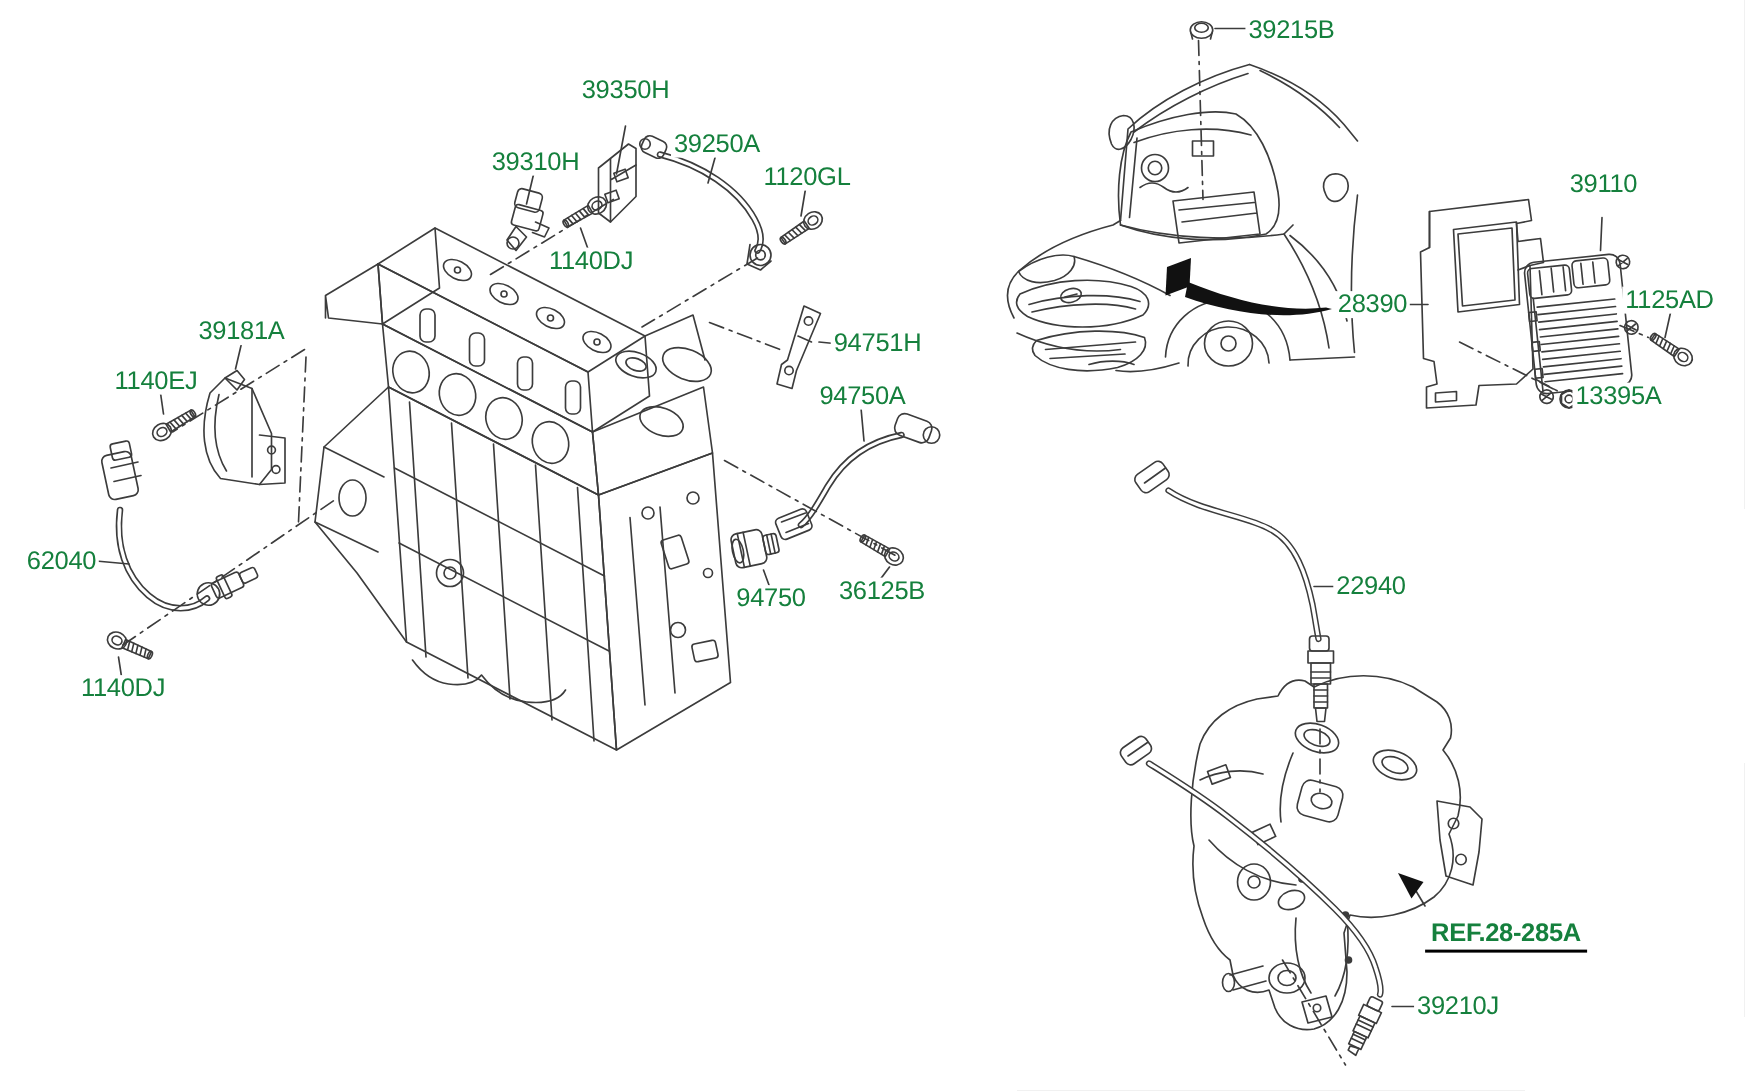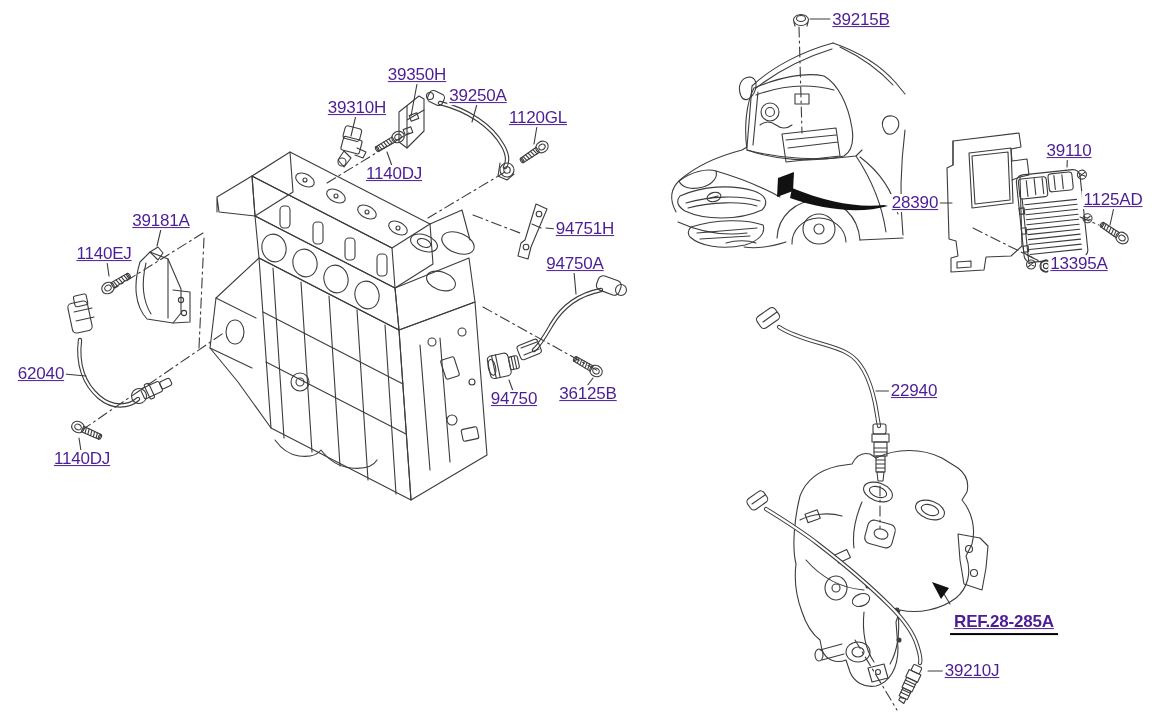--- a/index.html
+++ b/index.html
@@ -3,22 +3,22 @@
 <meta charset="utf-8">
 <style>
   html,body{margin:0;padding:0;background:#e8e8e8;}
   .stage{
     position:relative;width:1163px;height:727px;background:#ffffff;
     font-family:"Liberation Sans", sans-serif;overflow:hidden;
   }
   .stage svg{position:absolute;left:0;top:0;}
   .lbl{
     position:absolute;transform:translate(-50%,-50%);
-    font-size:17px;line-height:1.05;color:#4c1d95;background:#fff;
-    padding:0 2px;white-space:nowrap;letter-spacing:-0.2px;text-decoration:underline;
+    font-size:17px;line-height:1.05;color:#15803d;background:#fff;
+    padding:0 2px;white-space:nowrap;letter-spacing:-0.2px;
   }
   .lbl.ref{
     font-weight:bold;border-bottom:2px solid #000;padding:0 4px 2px 4px;
   }
 </style>
 </head>
 <body>
 
 <div class="stage">
 
@@ -361,35 +361,35 @@
       <path d="M928,671 L944,671"></path>
     </g>
 
     <g>
       <path d="M944,594 L950,604"></path>
       <polygon points="932,582 949,588 941,599" fill="#111" stroke="none"></polygon>
     </g>
   </g>
 </svg>
 
-<div class="lbl" style="left:417px;top:75px">39350H</div>
+<div class="lbl" style="left:417px;top:60px">39350H</div>
 <div class="lbl" style="left:357px;top:108px">39310H</div>
 <div class="lbl" style="left:478px;top:96px">39250A</div>
 <div class="lbl" style="left:538px;top:118px">1120GL</div>
 <div class="lbl" style="left:394px;top:174px">1140DJ</div>
 <div class="lbl" style="left:161px;top:221px">39181A</div>
 <div class="lbl" style="left:104px;top:254px">1140EJ</div>
 <div class="lbl" style="left:585px;top:229px">94751H</div>
 <div class="lbl" style="left:575px;top:264px">94750A</div>
 <div class="lbl" style="left:41px;top:374px">62040</div>
 <div class="lbl" style="left:82px;top:459px">1140DJ</div>
 <div class="lbl" style="left:514px;top:399px">94750</div>
 <div class="lbl" style="left:588px;top:394px">36125B</div>
 <div class="lbl" style="left:861px;top:20px">39215B</div>
-<div class="lbl" style="left:1069px;top:151px">39110</div>
+<div class="lbl" style="left:1069px;top:123px">39110</div>
 <div class="lbl" style="left:915px;top:203px">28390</div>
 <div class="lbl" style="left:1113px;top:200px">1125AD</div>
 <div class="lbl" style="left:1079px;top:264px">13395A</div>
 <div class="lbl" style="left:914px;top:391px">22940</div>
 <div class="lbl ref" style="left:1004px;top:624px">REF.28-285A</div>
 <div class="lbl" style="left:972px;top:671px">39210J</div>
 
 </div>
 
 </body></html>

